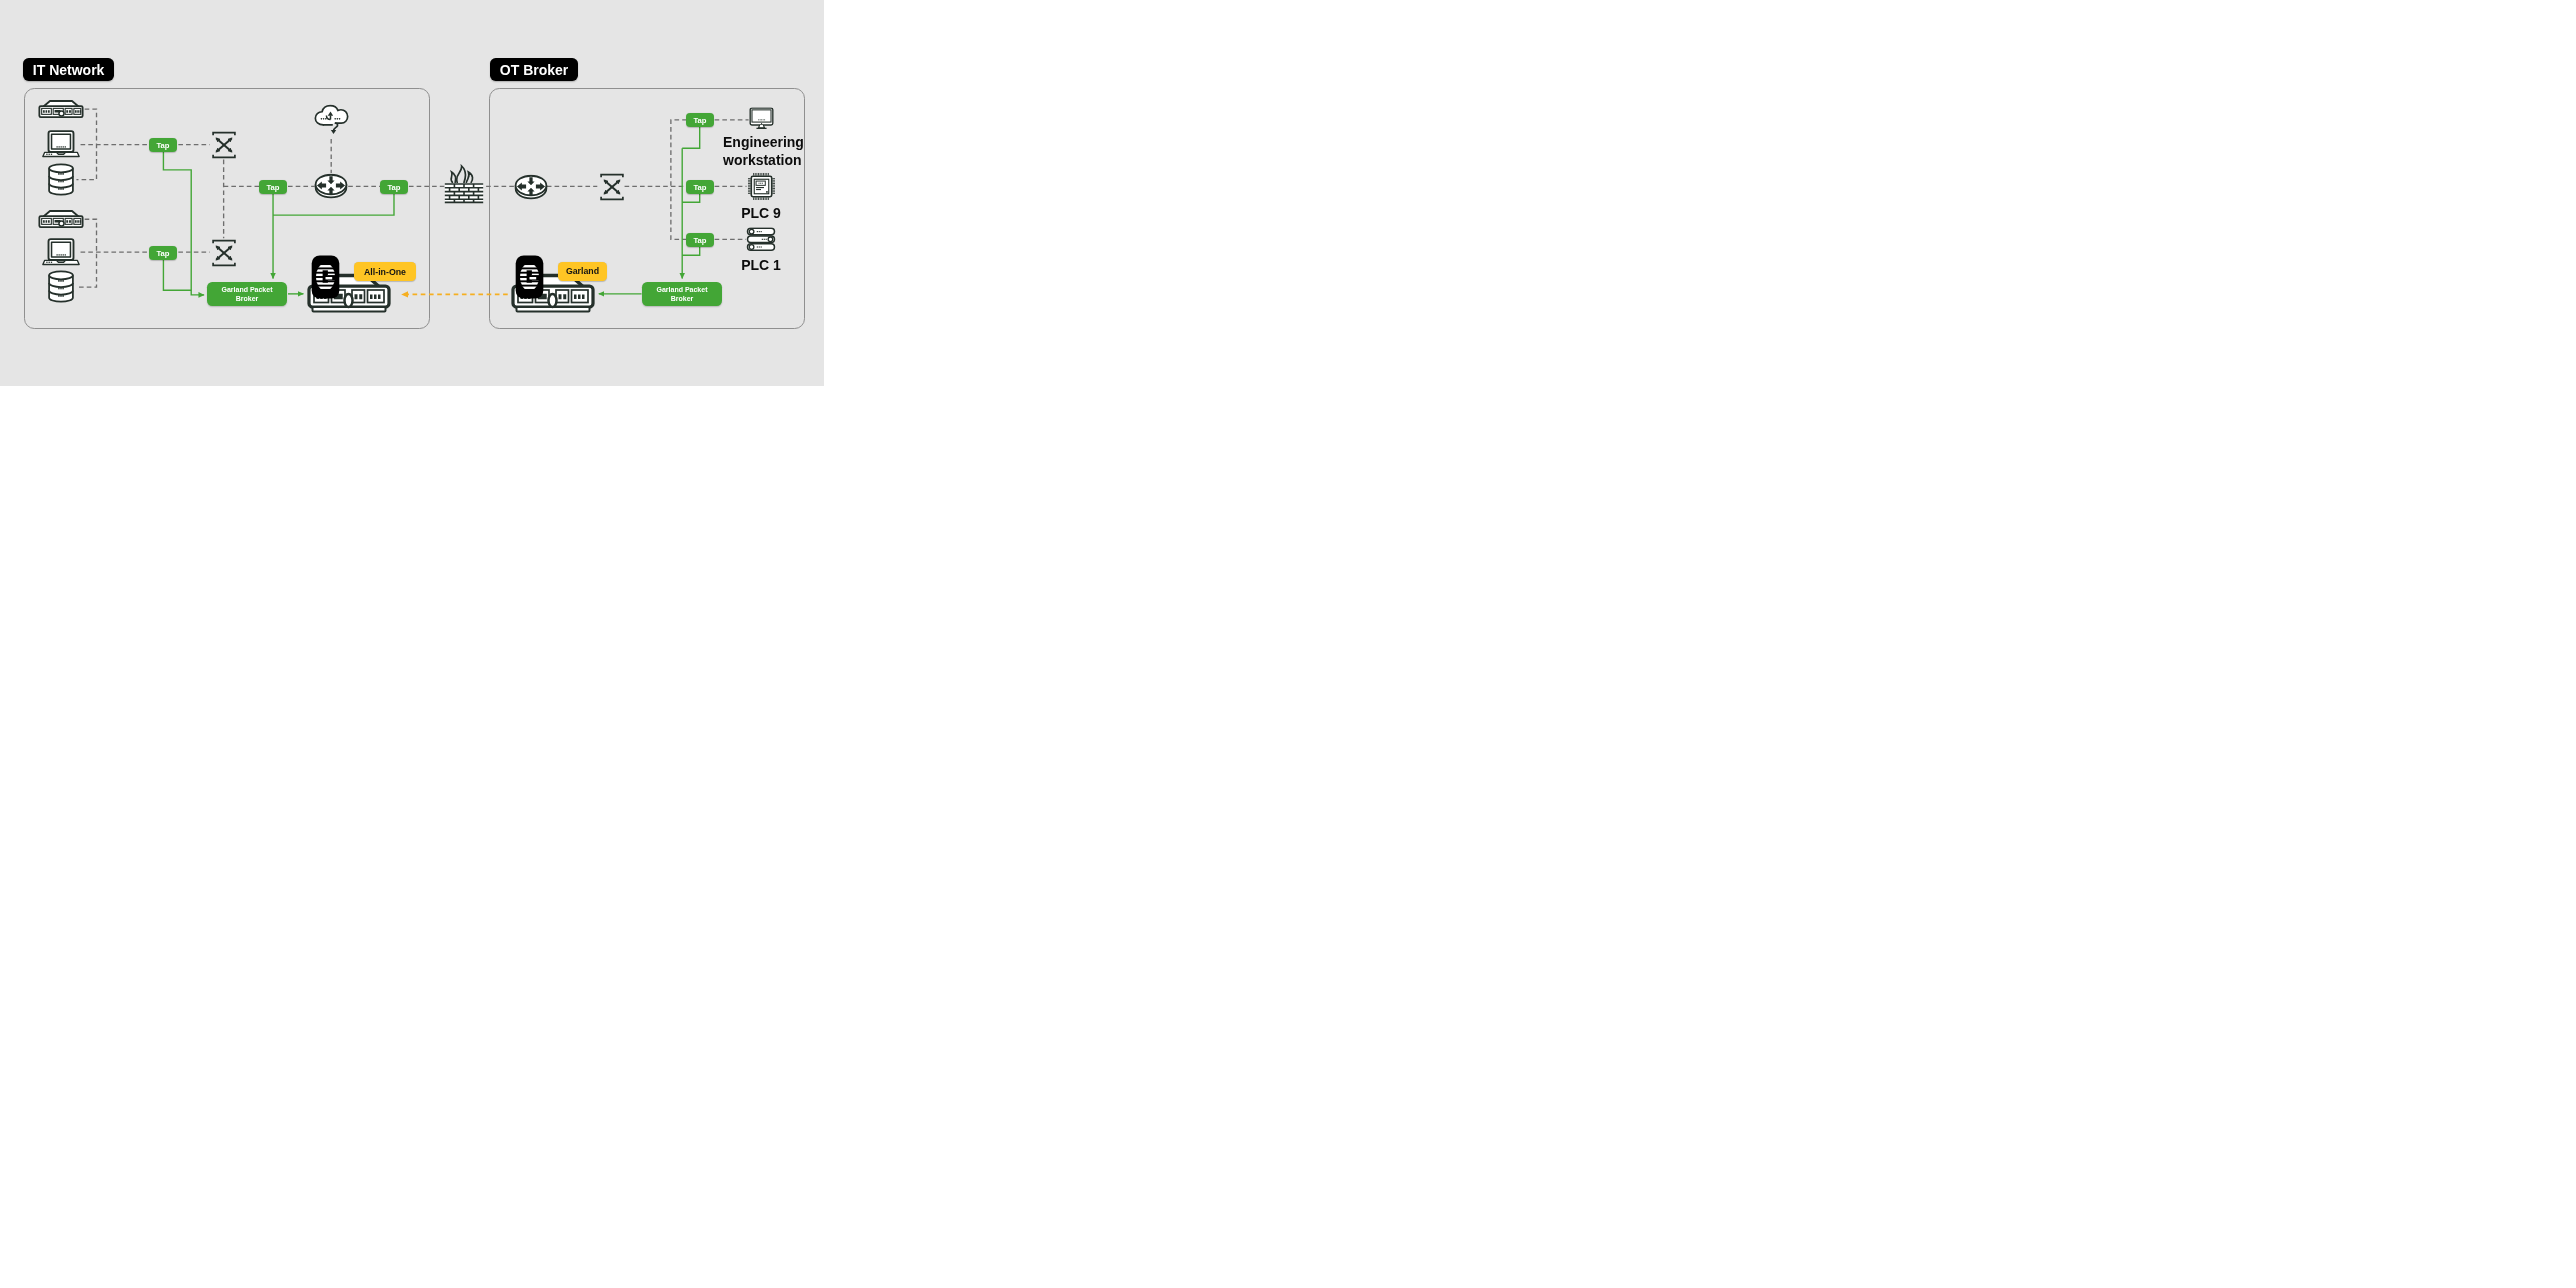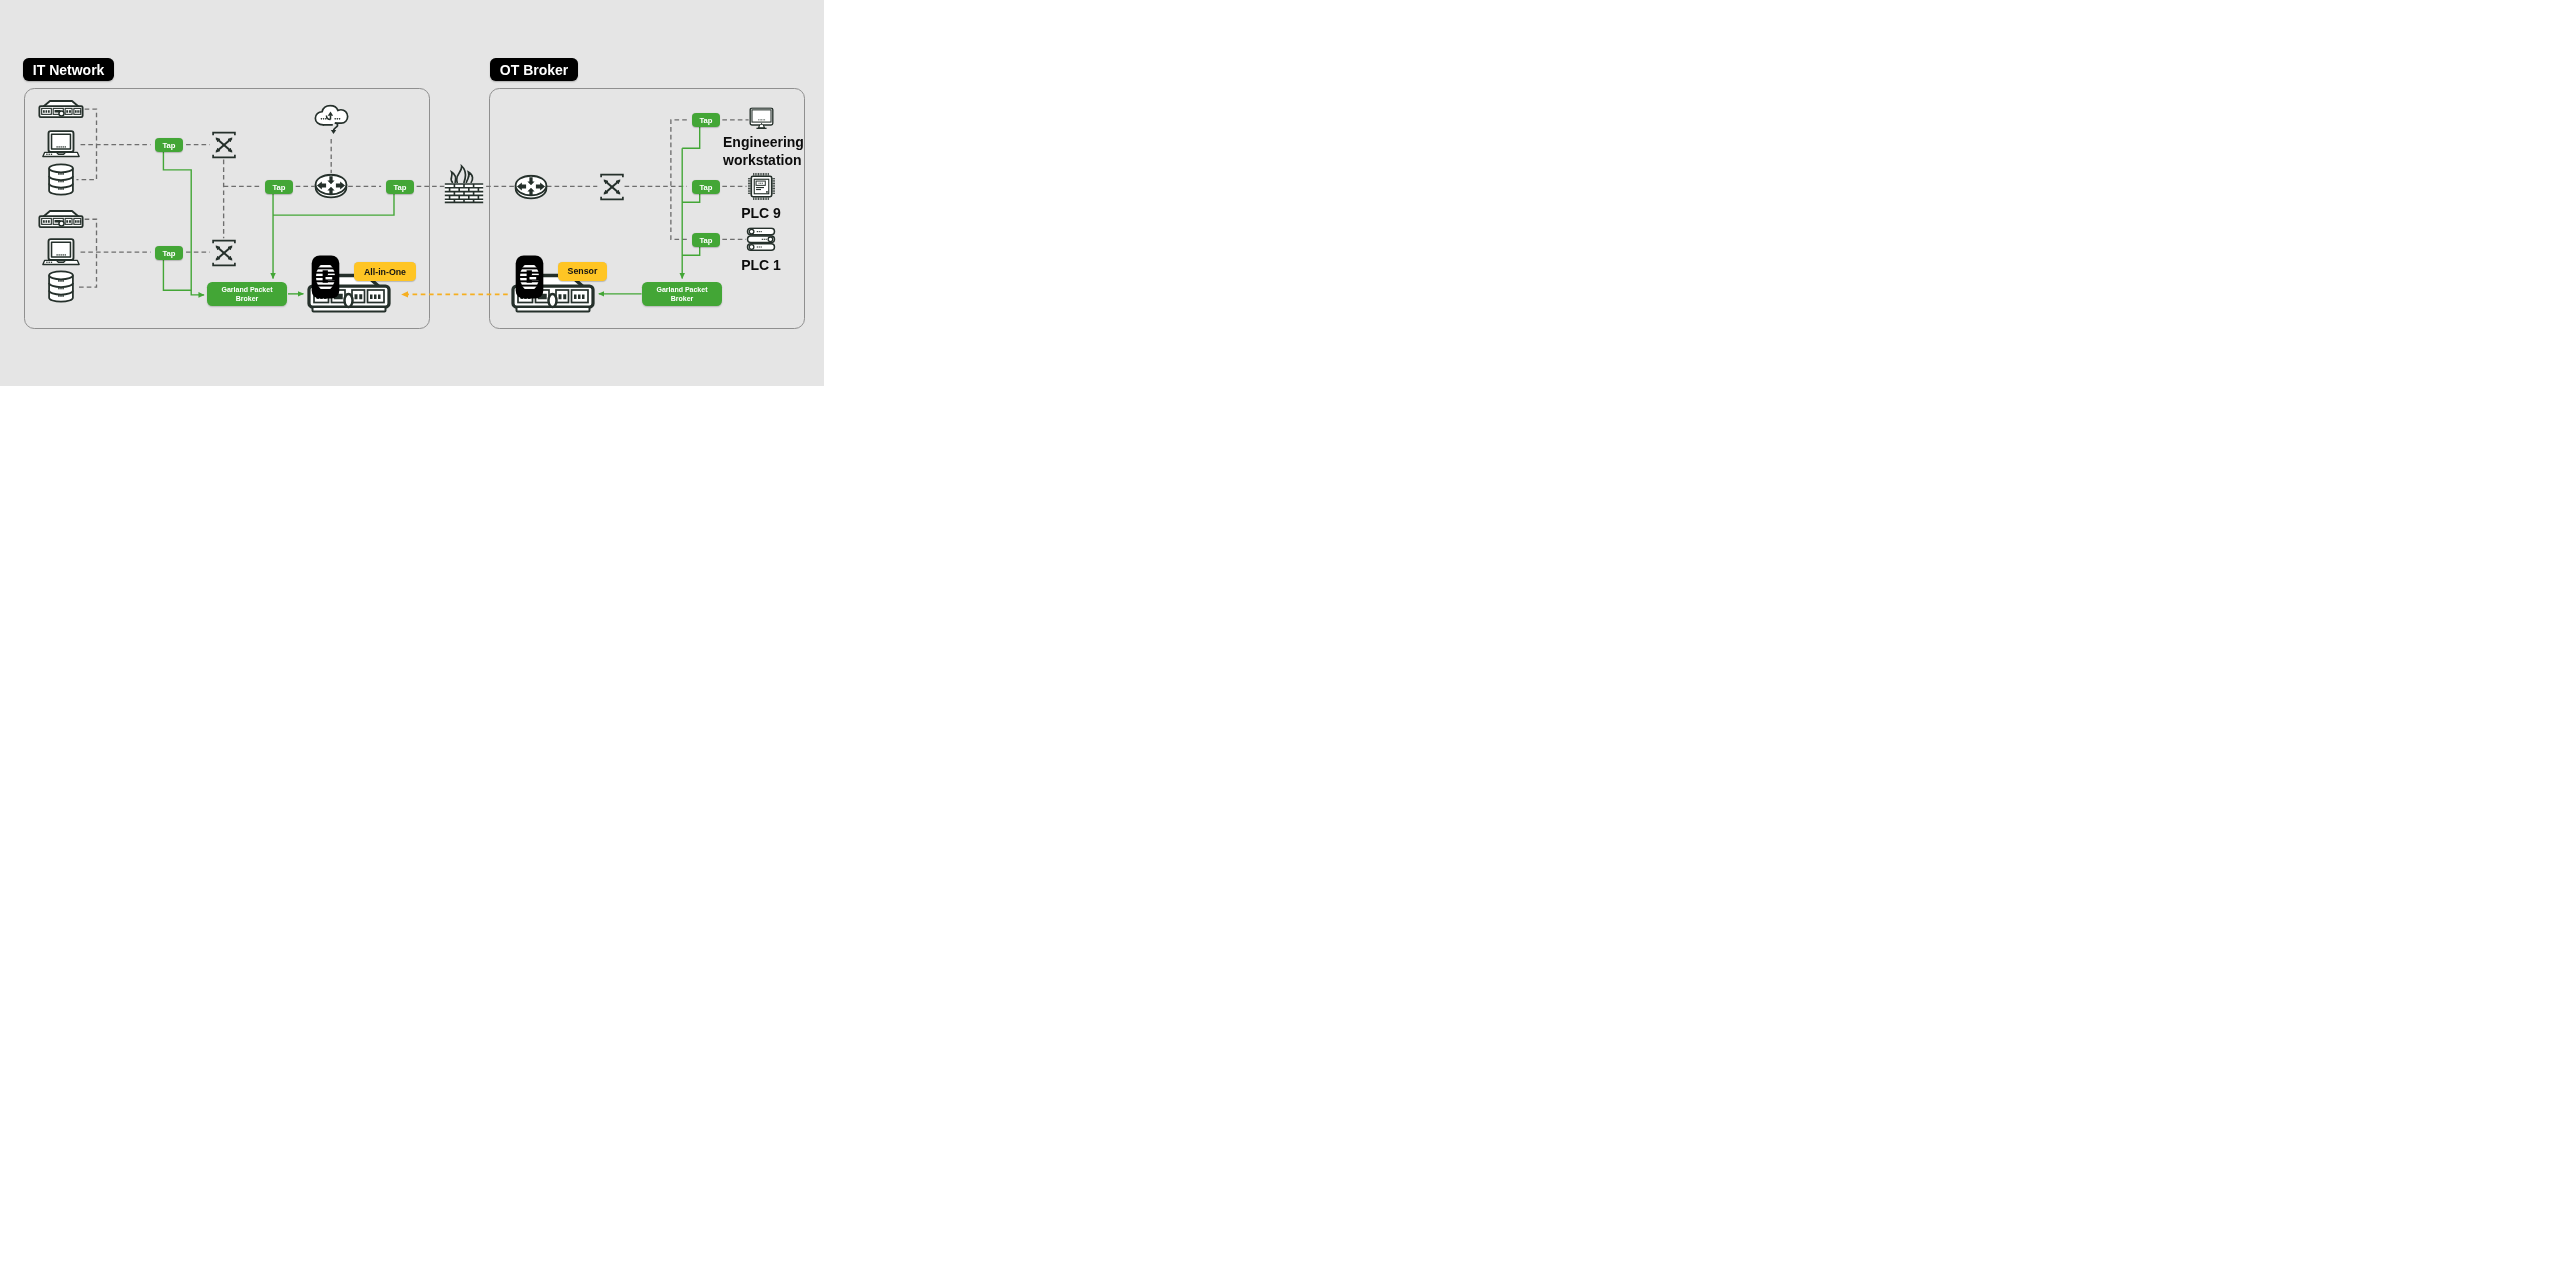--- a/index.html
+++ b/index.html
@@ -24,21 +24,21 @@
   svg.lines{position:absolute;left:0;top:0;z-index:2;}
   .g{stroke:var(--gray);stroke-width:2.6;fill:none;stroke-dasharray:9 6;}
   .gn{stroke:var(--green);stroke-width:2.7;fill:none;}
   .og{stroke:var(--orange);stroke-width:3.4;fill:none;stroke-dasharray:9 7;}
 
   .icon{position:absolute;z-index:3;}
   .icon svg{display:block;width:100%;height:100%;}
 
   .tap{position:absolute;width:28px;height:14px;background:var(--green);color:#fff;
     border-radius:4.1px;font-weight:bold;font-size:7.7px;display:flex;align-items:center;
-    justify-content:center;z-index:4;box-shadow:0 0.5px 1px rgba(0,0,0,.2);margin-left:6px;}
+    justify-content:center;z-index:4;box-shadow:0 0.5px 1px rgba(0,0,0,.2);}
   .broker{position:absolute;width:80px;height:24px;background:var(--green);color:#fff;
     border-radius:5.2px;font-weight:bold;font-size:7px;line-height:1.35;display:flex;
     align-items:center;justify-content:center;text-align:center;z-index:4;
     padding:1px 7.2px;box-shadow:0 1px 1.5px rgba(0,0,0,.2);}
   .badge{position:absolute;background:var(--yellow);color:#151515;border-radius:4.6px;
     font-weight:bold;font-size:8.8px;display:flex;align-items:center;justify-content:center;
     z-index:5;box-shadow:0 0.5px 1px rgba(0,0,0,.2);}
   #badge-allinone{left:354px;top:262px;width:62px;height:19px;text-align:center;}
   #badge-sensor{left:558px;top:262px;width:49px;height:18.5px;}
 
@@ -444,16 +444,16 @@
   <div class="icon" style="left:510px;top:272px;width:86px;height:43px">
       <svg viewBox="0 0 170 86">
         <use href="#sym-appliance"></use>
       </svg>
     </div>
   <div class="icon" style="left:515px;top:255px;width:29px;height:44px">
       <svg viewBox="0 0 60 92">
         <use href="#sym-glogo"></use>
       </svg>
     </div>
-  <div id="badge-sensor" class="badge">Sensor</div>
+  <div id="badge-sensor" class="badge">Garland</div>
 
 </div>
 
 
 </body></html>

